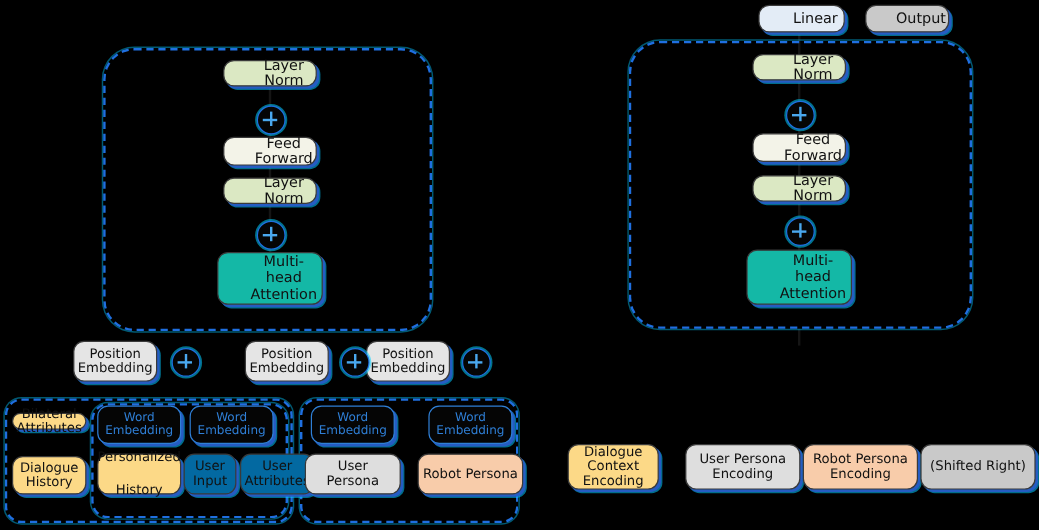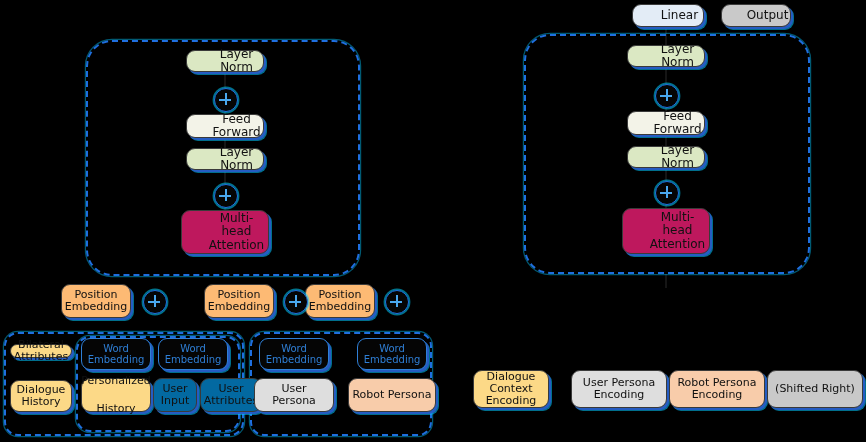--- a/index.html
+++ b/index.html
@@ -18,22 +18,22 @@
     color:#111;
     line-height:1.12;
     z-index:5;
     box-shadow:2px 2px 0 rgba(40,90,200,.92), 3px 3px 0 rgba(0,200,255,.55);
   }
   .node span{display:block;padding:0 3px;}
 
   
   .f-green   {background:#dbe8c3;}
   .f-cream   {background:#f3f3e8;}
-  .f-cyan    {background:#be185d;}
-  .f-periw   {background:#fdba74;}
+  .f-cyan    {background:#14b8a6;}
+  .f-periw   {background:#e5e5e5;}
   .f-linear  {background:#e3ecf6;}
   .f-gray    {background:#c9c9c9;}
   .f-lgray   {background:#dedede;}
   .f-orange  {background:#f2b183;}
   .f-peach   {background:#f8ccaa;}
   .f-tan     {background:#fcd987;}
   .f-yellow  {background:#0369a1;text-align:center;}
   .f-dark    {background:#050505;color:#2f7fd6;border-color:#2f7fd6;}
 
   

